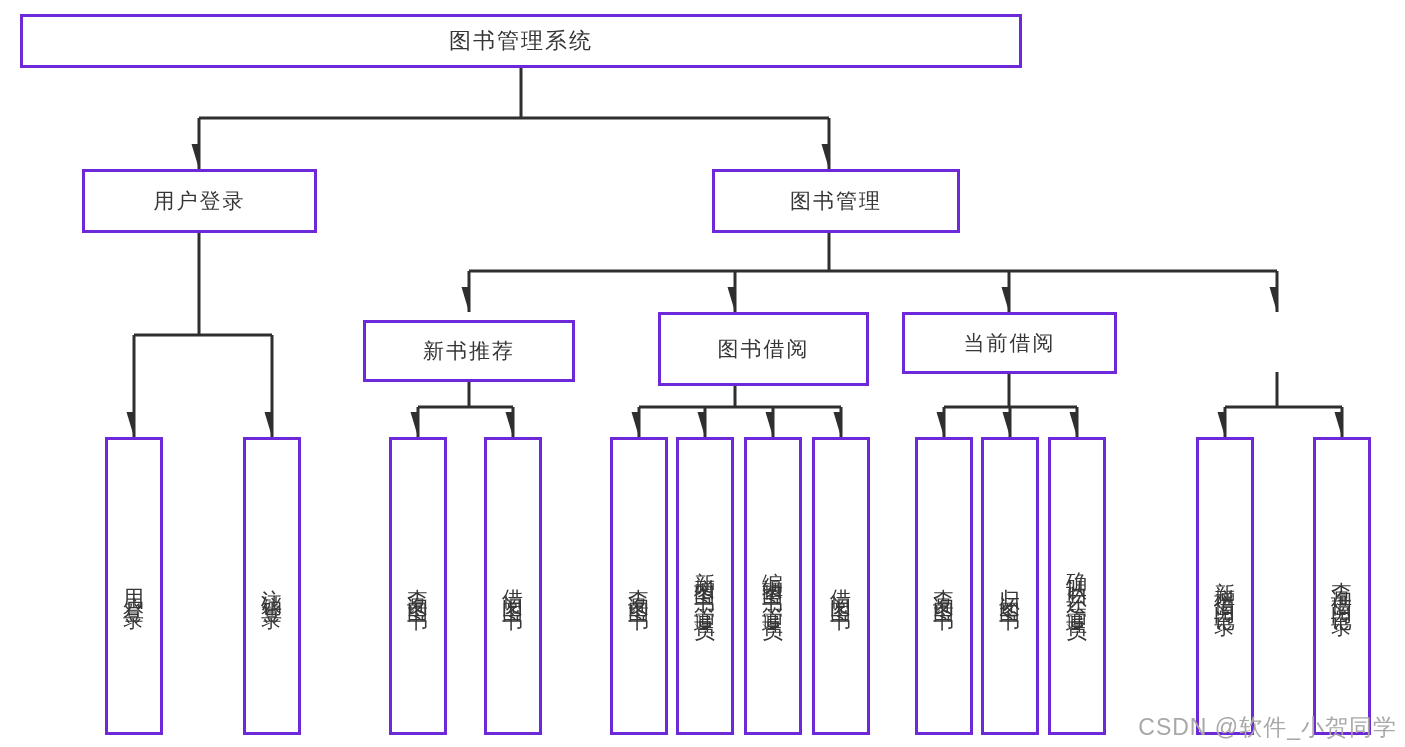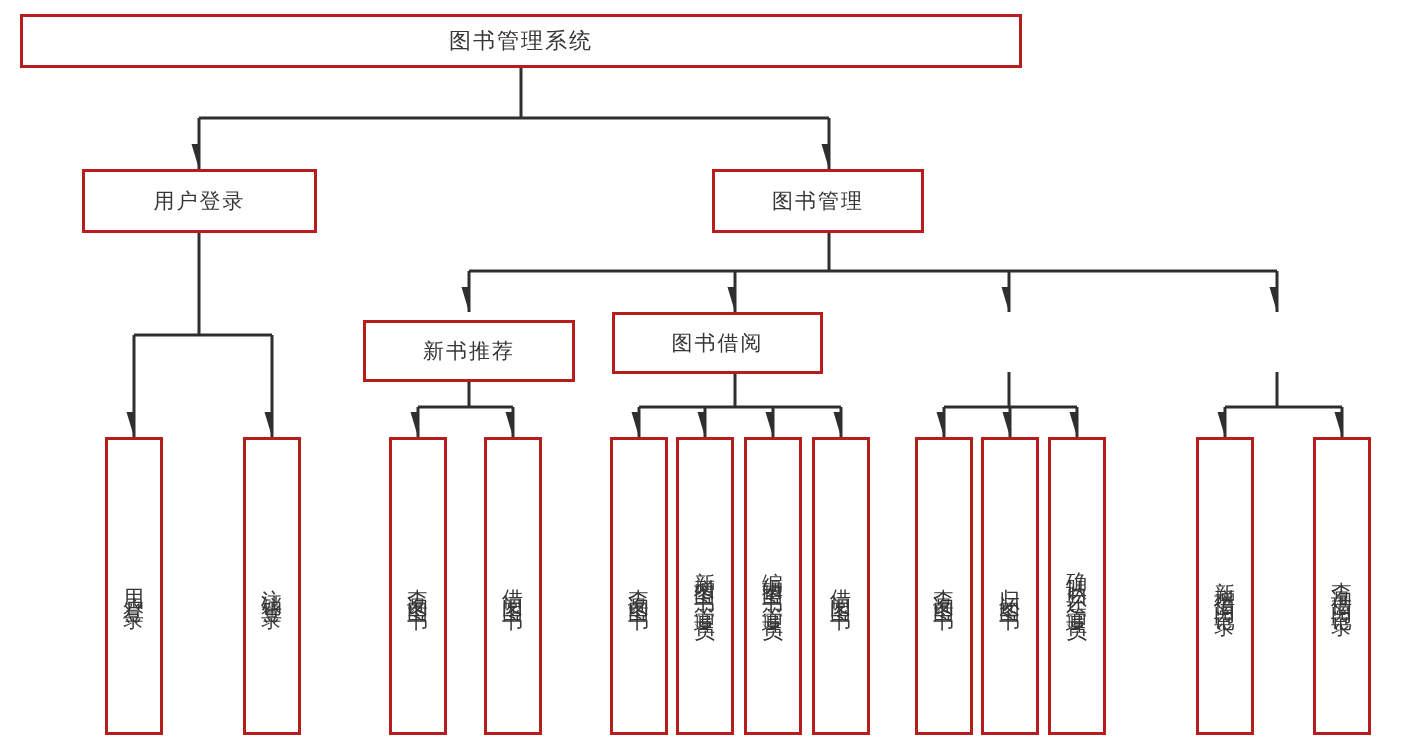--- a/index.html
+++ b/index.html
@@ -13,21 +13,21 @@
   }
   #connectors {
     position: absolute;
     left: 0; top: 0;
     width: 1405px; height: 747px;
   }
   .box {
     position: absolute;
     box-sizing: border-box;
     background: #ffffff;
-    border: 3px solid #b91c1c;
+    border: 3px solid #6d28d9;
     display: flex;
     align-items: center;
     justify-content: center;
     color: #363636;
   }
   .hbox span {
     font-size: 21px;
     letter-spacing: 2px;
     white-space: nowrap;
   }
@@ -96,29 +96,32 @@
     </g>
   </svg>
 
   <div class="box hbox root-box" style="left:20px;top:14px;width:1002px;height:54px;">
     <span>图书管理系统</span>
   </div>
 
   <div class="box hbox" style="left:82px;top:169px;width:235px;height:64px;">
     <span>用户登录</span>
   </div>
-  <div class="box hbox" style="left:712px;top:169px;width:212px;height:64px;">
+  <div class="box hbox" style="left:712px;top:169px;width:248px;height:64px;">
     <span>图书管理</span>
   </div>
 
   <div class="box hbox" style="left:363px;top:312px;width:212px;height:62px;margin-top:8px;">
     <span>新书推荐</span>
   </div>
-  <div class="box hbox" style="left:612px;top:312px;width:211px;height:62px;">
+  <div class="box hbox" style="left:658px;top:312px;width:211px;height:74px;">
     <span>图书借阅</span>
+  </div>
+  <div class="box hbox" style="left:902px;top:312px;width:215px;height:62px;">
+    <span>当前借阅</span>
   </div>
 
   <div class="box vbox" style="left:105px;top:437px;width:58px;height:298px;">
     <span>用户登录</span>
   </div>
   <div class="box vbox" style="left:243px;top:437px;width:58px;height:298px;">
     <span>注销登录</span>
   </div>
 
   <div class="box vbox" style="left:389px;top:437px;width:58px;height:298px;">
@@ -151,14 +154,15 @@
     <span>确认归还（管理员）</span>
   </div>
 
   <div class="box vbox" style="left:1196px;top:437px;width:58px;height:298px;">
     <span>新增借阅记录</span>
   </div>
   <div class="box vbox" style="left:1313px;top:437px;width:58px;height:298px;">
     <span>查询借阅记录</span>
   </div>
 
+  <div id="watermark">CSDN @软件_小贺同学</div>
 
 </div>
 
 </body></html>

